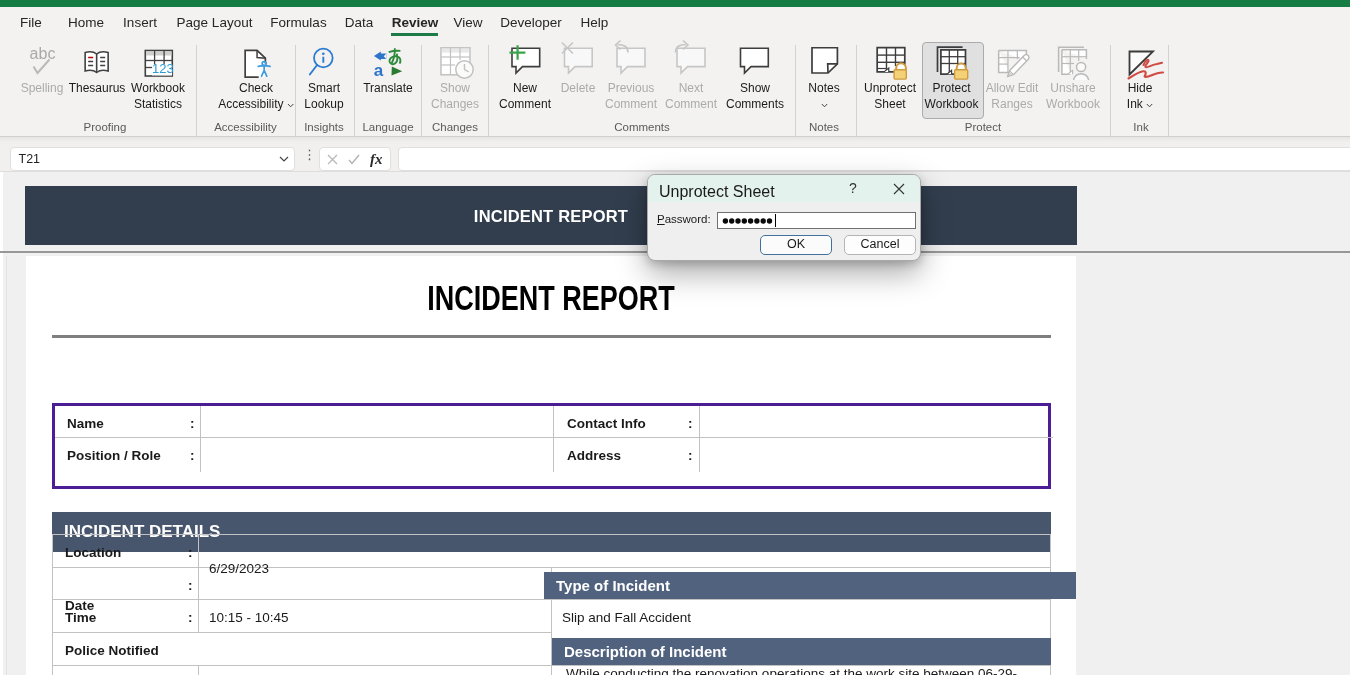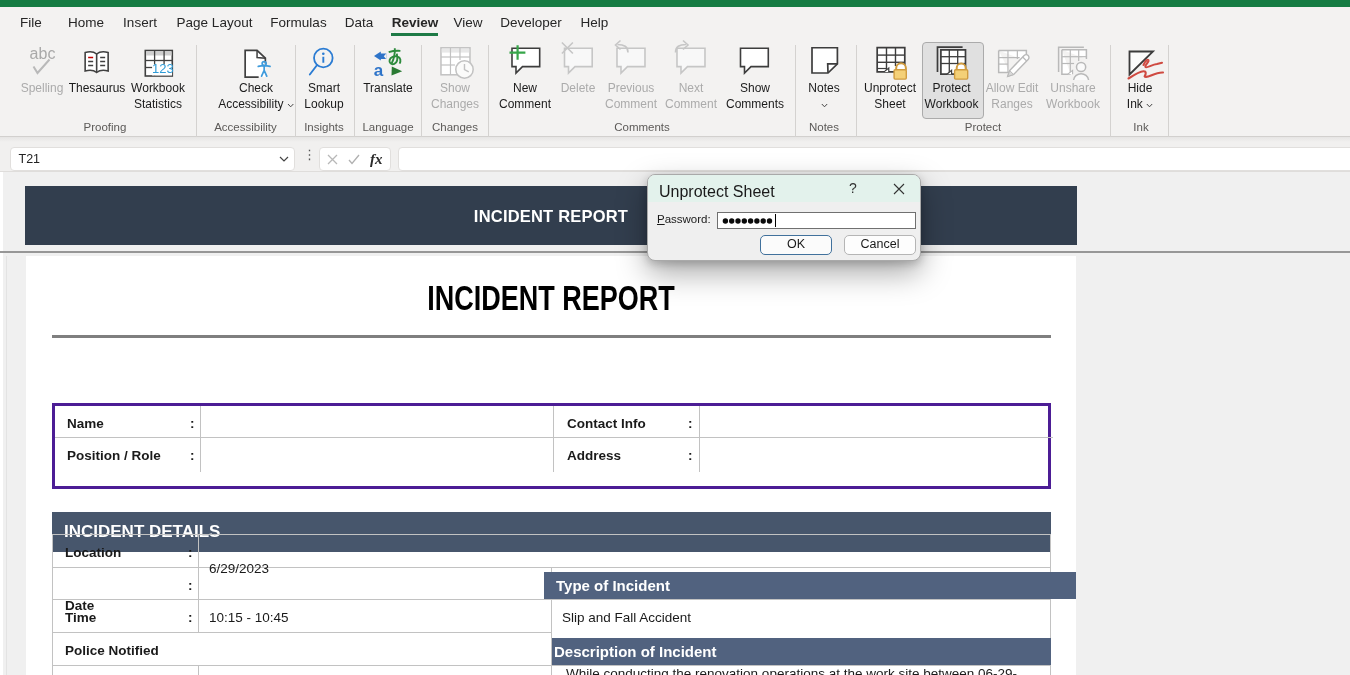--- a/index.html
+++ b/index.html
@@ -328,21 +328,21 @@
       <span class="lb" style="position:absolute;left:135px;top:10px;">:</span>
       <span class="lb" style="position:absolute;left:12px;top:43px;margin-top:20px;">Date</span>
       <span class="lb" style="position:absolute;left:135px;top:43px;">:</span>
       <span class="val" style="position:absolute;left:156px;top:26px;">6/29/2023</span>
       <span class="lb" style="position:absolute;left:12px;top:75px;">Time</span>
       <span class="lb" style="position:absolute;left:135px;top:75px;">:</span>
       <span class="val" style="position:absolute;left:156px;top:75px;">10:15 - 10:45</span>
       <span class="lb" style="position:absolute;left:12px;top:108.5px;">Police Notified</span>
       <div class="subbar" style="left:491px;top:37.5px;width:544px;height:26.5px;"><span style="margin-left:12px;line-height:27px;">Type of Incident</span></div>
       <span class="val" style="position:absolute;left:509px;top:75px;">Slip and Fall Accident</span>
-      <div class="subbar" style="left:499px;top:103.5px;width:499px;height:26.5px;"><span style="margin-left:2px;line-height:27px;">Description of Incident</span></div>
+      <div class="subbar" style="left:499px;top:103.5px;width:499px;height:26.5px;"><span style="margin-left:12px;line-height:27px;">Description of Incident</span></div>
       <span class="val" style="position:absolute;left:513px;top:131.5px;">While conducting the renovation operations at the work site between 06-29-2023, at approximately 10:45 AM and th</span>
     </div>
   </div>
 </div>
 
 <div class="abs" id="dialog" style="left:647px;top:174px;width:274px;height:87px;background:#efefef;border:1px solid #a9a9a9;border-radius:8px;box-shadow:0 12px 30px rgba(0,0,0,.34), 0 3px 8px rgba(0,0,0,.18);box-sizing:border-box;">
   <div style="position:absolute;left:0;top:0;width:100%;height:27px;background:#e3f2ec;border-radius:7px 7px 0 0;"></div>
   <span style="position:absolute;left:11px;top:7.5px;font-size:16px;color:#1a1a1a;">Unprotect Sheet</span>
   <span style="position:absolute;left:201px;top:5px;font-size:14px;color:#333;">?</span>
   <svg style="position:absolute;left:245px;top:8px;" width="12" height="12" viewBox="0 0 12 12">

